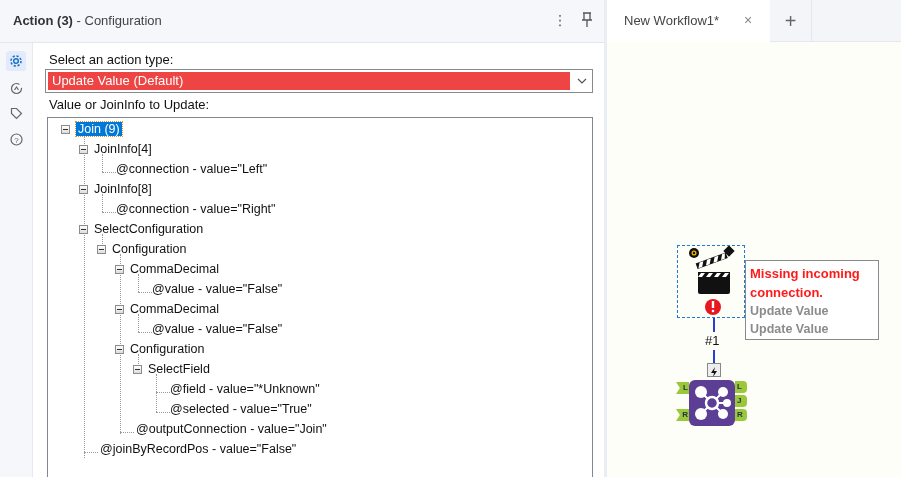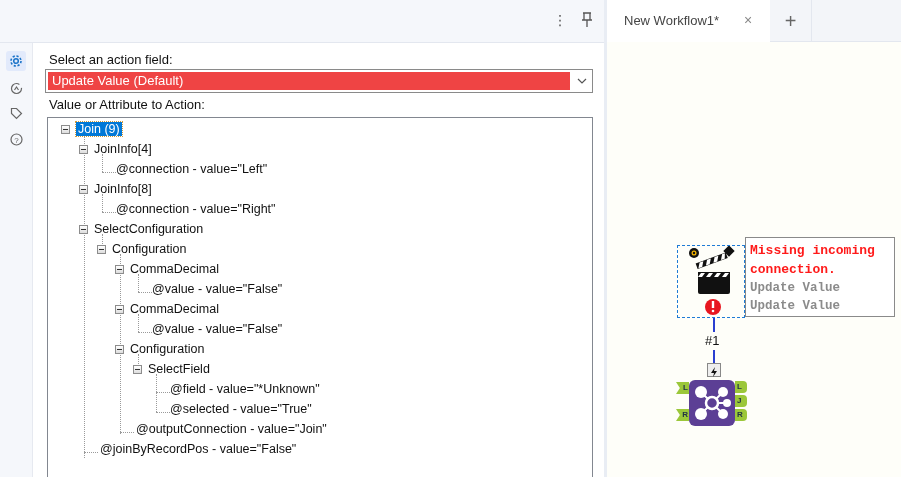--- a/index.html
+++ b/index.html
@@ -27,31 +27,32 @@
   .hl { position: absolute; border-top: 1px dotted #9a9a9a; height: 0; }
   .sel-node { background: #0078d7; color: #fff; padding: 0 2px; outline: 1px dotted #d29a3a; }
   
   .tabbar { position: absolute; left: 607px; top: 0; width: 294px; height: 42px; background: #f3f5f9; border-bottom: 1px solid #e3e7ef; }
   .tab { position: absolute; left: 0; top: 0; width: 163px; height: 42px; background: #fff; }
   .tab-label { position: absolute; left: 17px; top: 13px; font-size: 13px; color: #444; }
   .tab-close { position: absolute; left: 137px; top: 12px; font-size: 14px; color: #888; }
   .tab-add { position: absolute; left: 163px; top: 0; width: 42px; height: 42px; border-right: 1px solid #e3e7ef; display:flex; align-items:center; justify-content:center; font-size: 20px; color: #666; }
   .canvas { position: absolute; left: 607px; top: 42px; width: 294px; height: 435px; background: #fefef9; }
   .tool-box { position: absolute; left: 677px; top: 245px; width: 68px; height: 73px; border: 1px dashed #1e7bd6; }
-  .tooltip { position: absolute; left: 745px; top: 237px; width: 150px; height: 80px; border: 1px solid #8a8a8a; background: #fff; padding: 3px 4px; font-family: Liberation Mono, monospace; }
+  .tooltip { position: absolute; left: 745px; top: 260px; width: 134px; height: 80px; border: 1px solid #8a8a8a; background: #fff; padding: 3px 4px; }
   .tt-err { font-size: 13px; font-weight: bold; color: #ff1a1a; line-height: 19px; }
   .tt-sub { font-size: 12.5px; font-weight: bold; color: #8b8b8b; line-height: 18px; }
   .conn { position: absolute; left: 713px; width: 2px; background: #2a3fd1; }
   .conn-lbl { position: absolute; left: 705px; top: 333px; font-size: 13px; color: #111; }
 </style>
 </head>
 <body>
 
 <div class="left-panel">
   <div class="panel-header">
+    <div class="panel-title"><b>Action (3)</b><span> - Configuration</span></div>
     <div class="kebab">⋮</div>
     <svg class="pin" viewBox="0 0 14 18">
         <path d="M3 2h8M4 2v7h6V2M2 9h10M7 9v7" stroke="#555" stroke-width="1.3" fill="none"></path>
       </svg>
   </div>
 
   <div class="iconbar">
     <div class="ib active" style="top:8px">
       <svg width="14" height="14" viewBox="0 0 14 14">
           <circle cx="7" cy="7" r="2.3" fill="none" stroke="#1a73c8" stroke-width="1.5"></circle>
@@ -71,28 +72,28 @@
     </div>
     <div class="ib" style="top:86px">
       <svg width="13" height="13" viewBox="0 0 13 13">
           <circle cx="6.5" cy="6.5" r="5.5" fill="none" stroke="#666" stroke-width="1.2"></circle>
           <text x="6.5" y="9.5" text-anchor="middle" font-size="8" fill="#666" font-family="Liberation Sans, sans-serif">?</text>
         </svg>
     </div>
   </div>
 
   <div class="content">
-    <div class="lbl" style="left:16px; top:9px;">Select an action field:</div>
+    <div class="lbl" style="left:16px; top:9px;">Select an action type:</div>
     <div class="select">
       <div class="select-val">Update Value (Default)</div>
       <svg class="select-arrow" viewBox="0 0 12 10">
           <path d="M2 3 L6 7 L10 3" stroke="#555" stroke-width="1.2" fill="none"></path>
         </svg>
     </div>
-    <div class="lbl" style="left:16px; top:54px;">Value or Attribute to Action:</div>
+    <div class="lbl" style="left:16px; top:54px;">Value or JoinInfo to Update:</div>
 
     <div class="tree">
 
       <div class="vl" style="left:36px; top:17px; height:323px;"></div>
       <div class="vl" style="left:54px; top:36px; height:18px;"></div>
       <div class="vl" style="left:54px; top:76px; height:18px;"></div>
       <div class="vl" style="left:54px; top:116px; height:18px;"></div>
       <div class="vl" style="left:72px; top:136px; height:180px;"></div>
       <div class="vl" style="left:90px; top:156px; height:18px;"></div>
       <div class="vl" style="left:90px; top:196px; height:18px;"></div>

